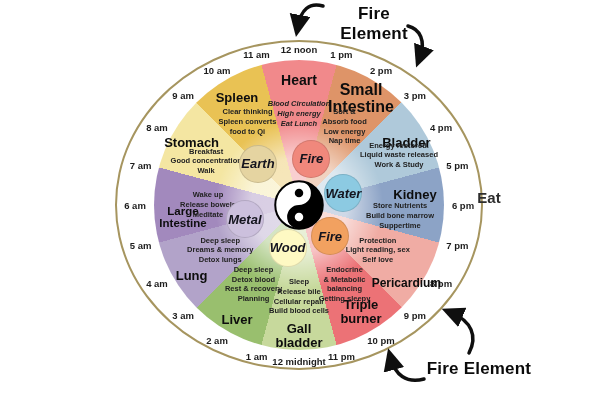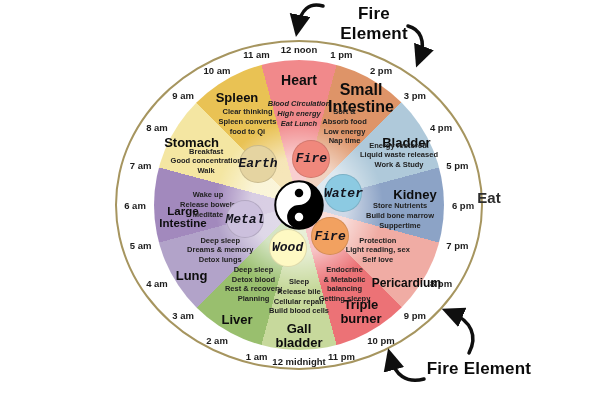--- a/index.html
+++ b/index.html
@@ -11,21 +11,21 @@
   .pale-core{position:absolute;left:154px;top:60px;width:290px;height:290px;border-radius:50%;
              background:radial-gradient(circle closest-side,
                rgba(255,255,255,.62) 0%, rgba(255,255,255,.58) 33%,
                rgba(255,255,255,0) 58%);}
   .lbl{position:absolute;transform:translate(-50%,-50%);text-align:center;white-space:pre-line;}
   .hour{font-weight:bold;font-size:9.5px;color:#1c1c1c;white-space:nowrap;}
   .seg-name{font-weight:bold;font-size:13px;color:#0d0d0d;line-height:1.08;}
   .seg-desc{font-weight:600;font-size:7.5px;color:#222;line-height:1.3;}
   .elem{position:absolute;transform:translate(-50%,-50%);width:38px;height:38px;border-radius:50%;
         display:flex;align-items:center;justify-content:center;
-        font-family:Liberation Mono, monospace;font-style:italic;font-weight:bold;font-size:13px;
+        font-family:Liberation Sans, sans-serif;font-style:italic;font-weight:bold;font-size:13px;
         color:#14141e;border:1px solid rgba(0,0,0,.12);box-sizing:border-box;}
   .yinyang{position:absolute;left:274px;top:180px;}
   .fire-note{position:absolute;transform:translate(-50%,-50%);font-weight:800;font-size:17px;
              color:#0b0b0b;text-align:center;line-height:1.15;letter-spacing:.2px;}
   #fire-top{left:374px;top:24px;width:92px;}
   #fire-bottom{left:479px;top:369px;white-space:nowrap;}
   .eat{position:absolute;transform:translate(-50%,-50%);left:489px;top:197px;
        font-weight:600;font-size:15px;color:#2d2d2d;}
   .arrows{position:absolute;left:0;top:0;pointer-events:none;}
 </style>

